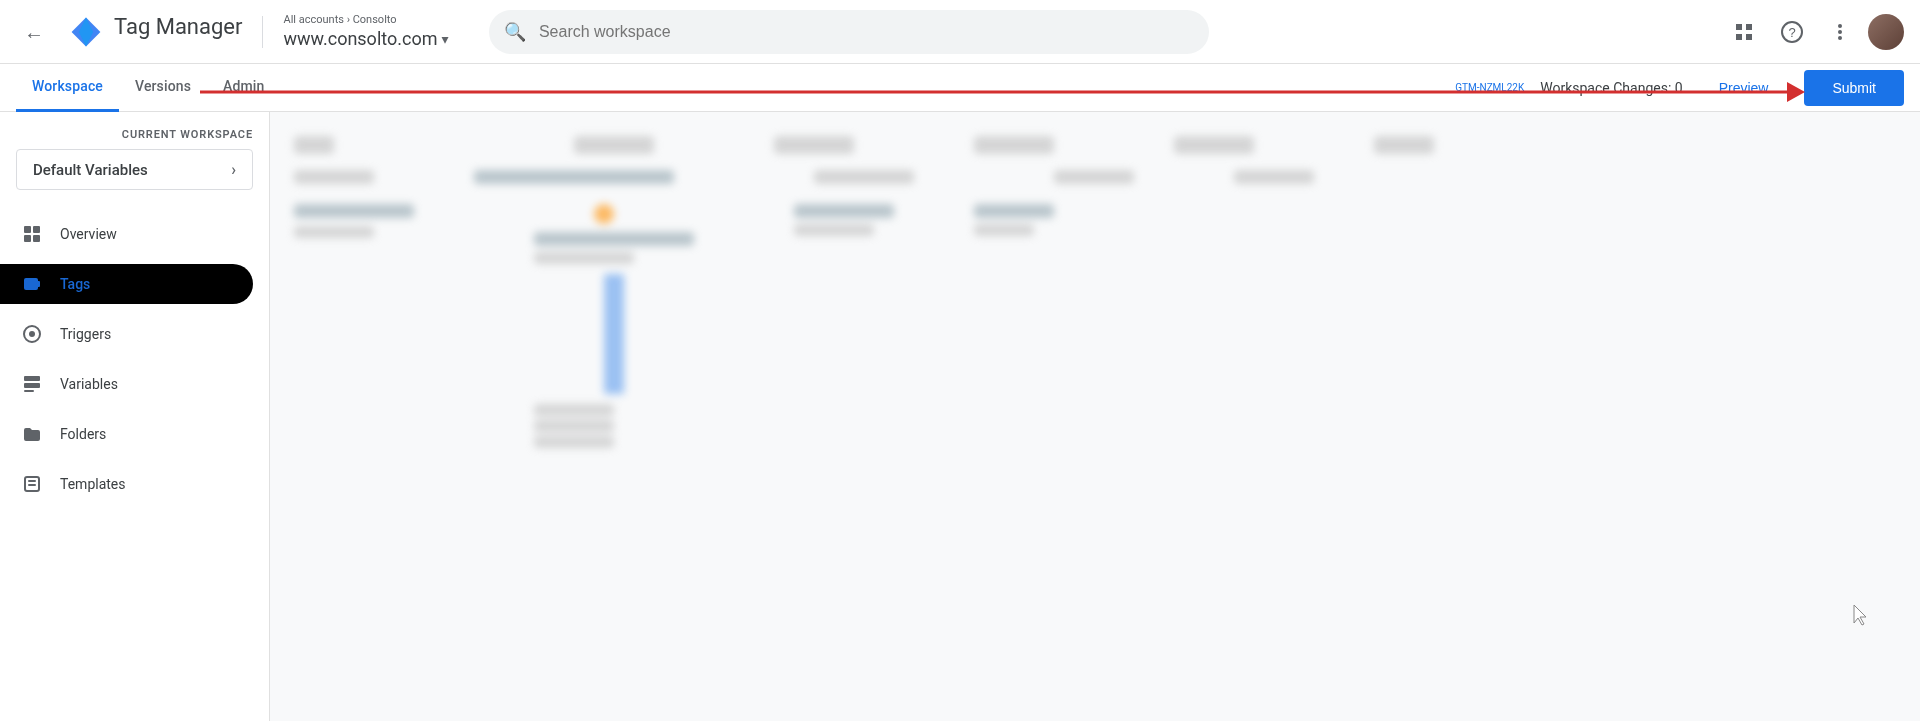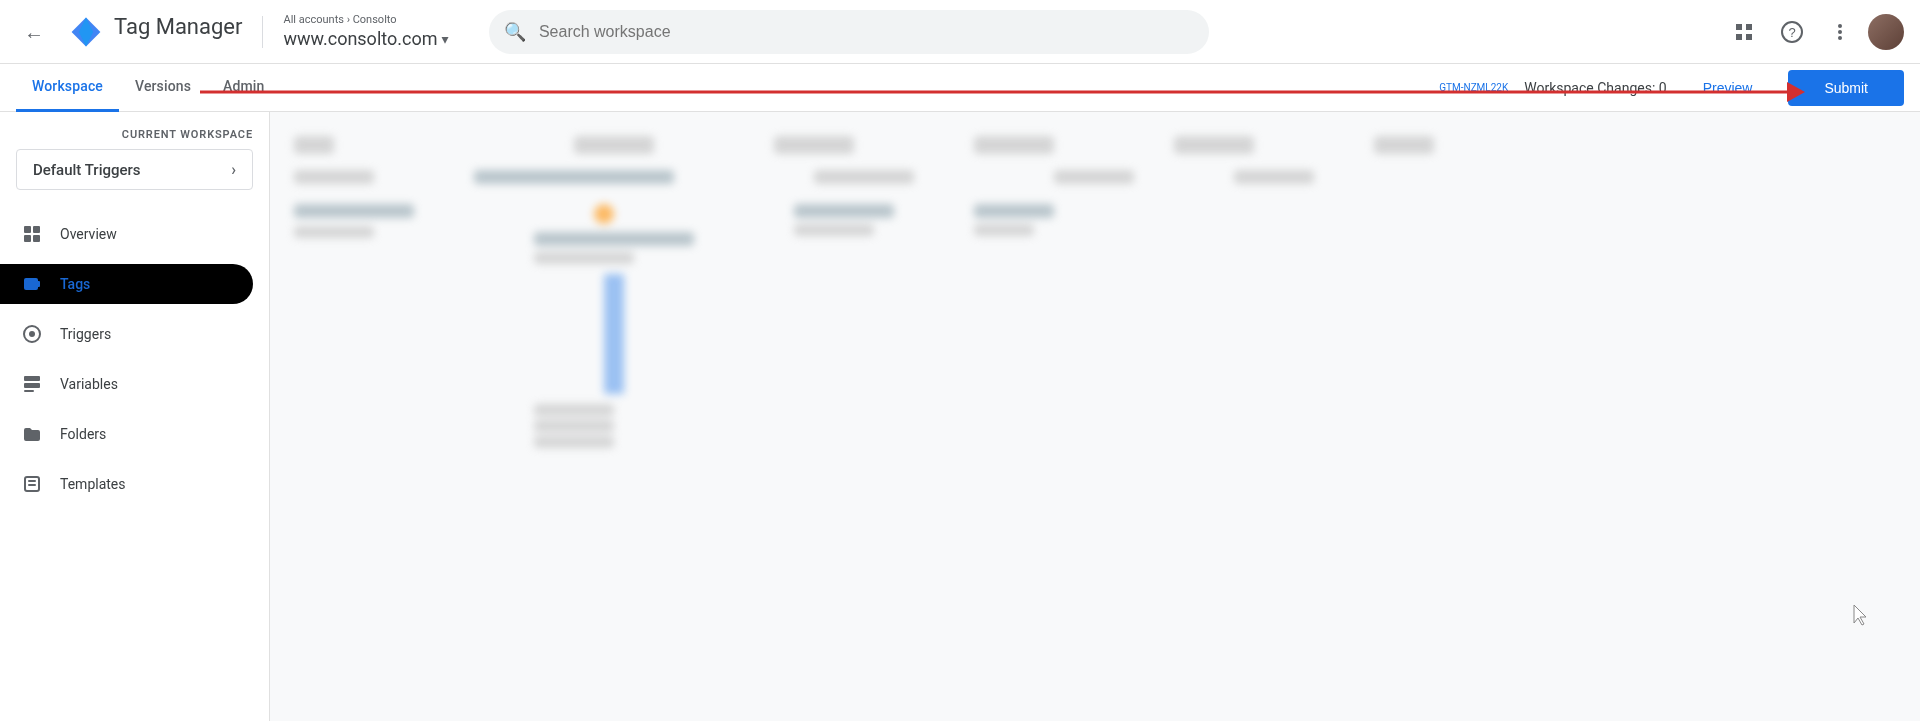--- a/index.html
+++ b/index.html
@@ -134,21 +134,21 @@
       padding: 8px 20px;
       border: none;
       background: transparent;
       color: #1a73e8;
       font-size: 14px;
       font-weight: 500;
       cursor: pointer;
       border-radius: 4px;
     }
     .submit-btn {
-      padding: 10px 36px;
+      padding: 10px 28px;
       background: #1a73e8;
       color: #fff;
       border: none;
       border-radius: 4px;
       font-size: 14px;
       font-weight: 500;
       cursor: pointer;
     }
 
     
@@ -375,21 +375,21 @@
     <div class="red-arrow-head"></div>
   </div>
 </div>
 
 <div class="main-layout">
 
   <div class="sidebar">
     <span class="current-workspace-label">CURRENT WORKSPACE</span>
 
     <div class="workspace-selector">
-      <span>Default Triggers</span>
+      <span>Default Variables</span>
       <span class="arrow">›</span>
     </div>
 
     <nav class="sidebar-nav">
 
       <div class="sidebar-item">
         <span class="sidebar-icon">
           <svg width="20" height="20" viewBox="0 0 20 20">
               <rect x="2" y="2" width="7" height="7" rx="1" fill="#5f6368"></rect>
               <rect x="11" y="2" width="7" height="7" rx="1" fill="#5f6368"></rect>

